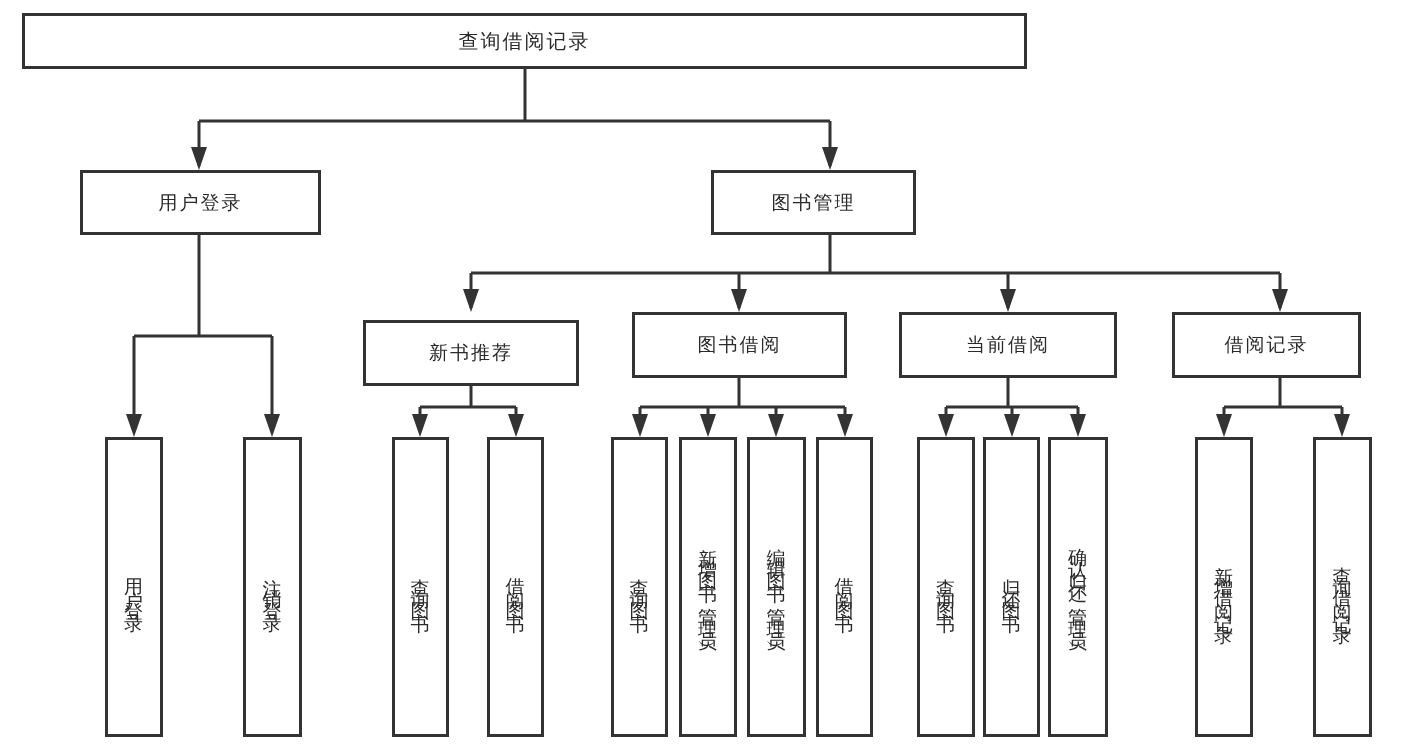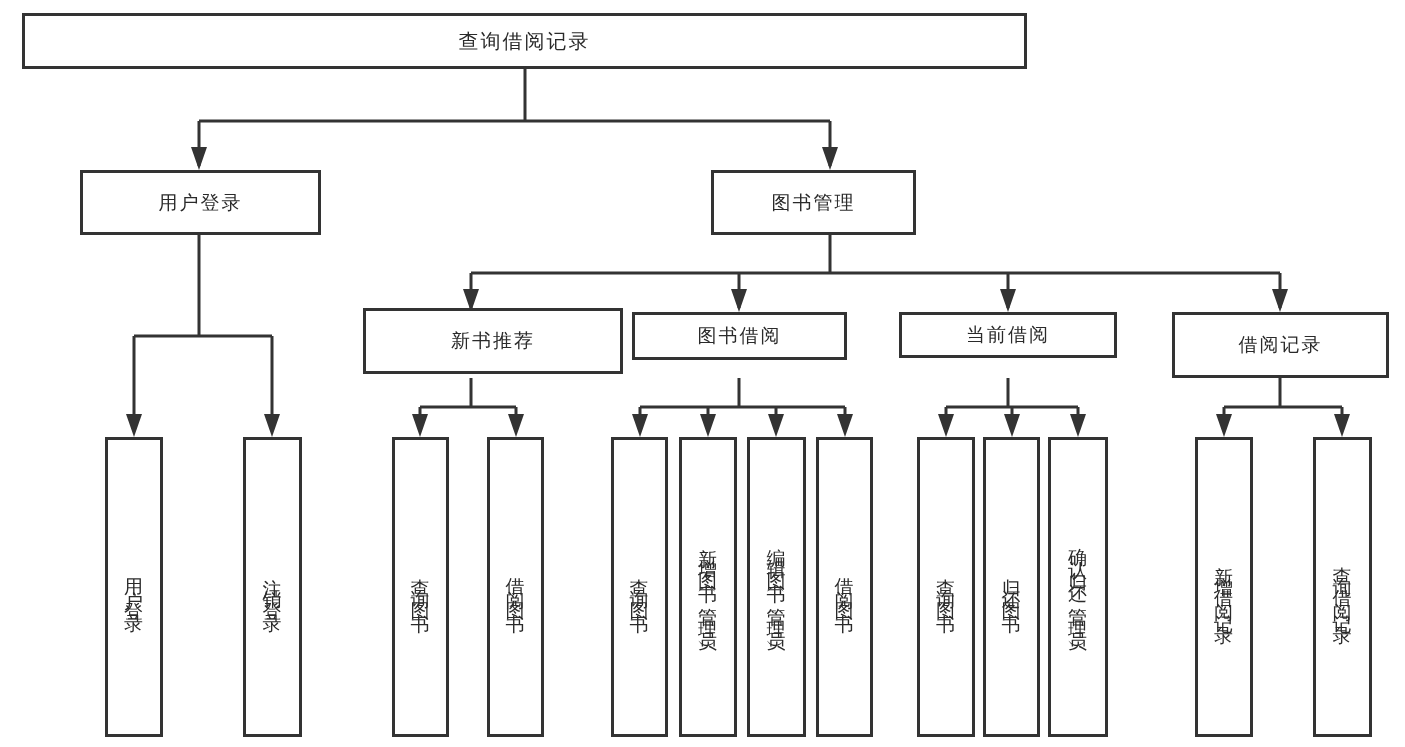--- a/index.html
+++ b/index.html
@@ -105,30 +105,30 @@
     <span>查询借阅记录</span>
   </div>
 
   <div class="hnode" style="left:80px;top:170px;width:241px;height:65px">
     <span>用户登录</span>
   </div>
   <div class="hnode" style="left:711px;top:170px;width:205px;height:65px">
     <span>图书管理</span>
   </div>
 
-  <div class="hnode" style="left:363px;top:308px;width:260px;height:66px">
+  <div class="hnode" style="left:363px;top:320px;width:216px;height:66px">
     <span>新书推荐</span>
   </div>
-  <div class="hnode" style="left:632px;top:312px;width:215px;height:48px">
+  <div class="hnode" style="left:632px;top:312px;width:215px;height:66px">
     <span>图书借阅</span>
   </div>
-  <div class="hnode" style="left:899px;top:312px;width:218px;height:46px">
+  <div class="hnode" style="left:899px;top:312px;width:218px;height:66px">
     <span>当前借阅</span>
   </div>
-  <div class="hnode" style="left:1172px;top:312px;width:217px;height:66px">
+  <div class="hnode" style="left:1172px;top:312px;width:189px;height:66px">
     <span>借阅记录</span>
   </div>
 
   <div class="vnode" style="left:105px;width:58px">
     <span>用户登录</span>
   </div>
   <div class="vnode" style="left:243px;width:59px">
     <span>注销登录</span>
   </div>
 

